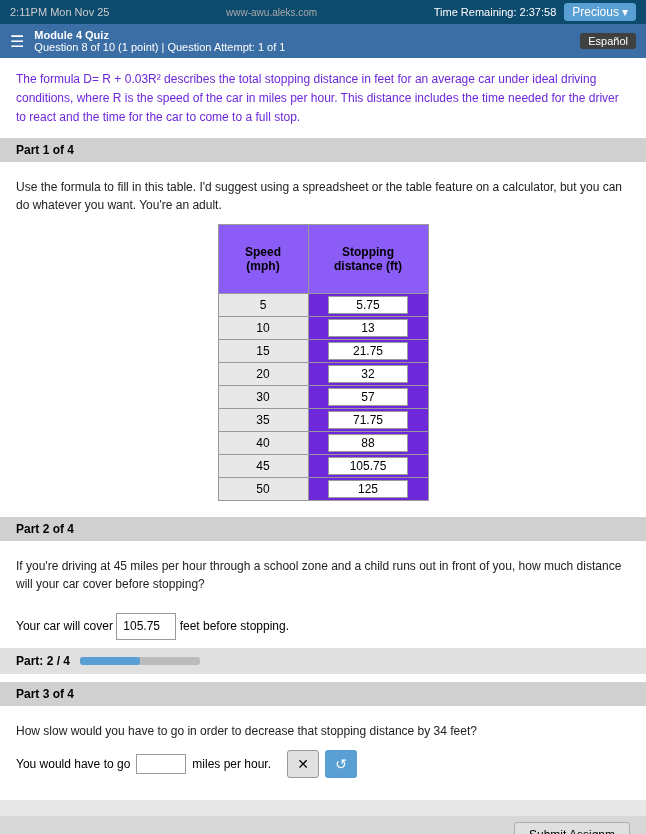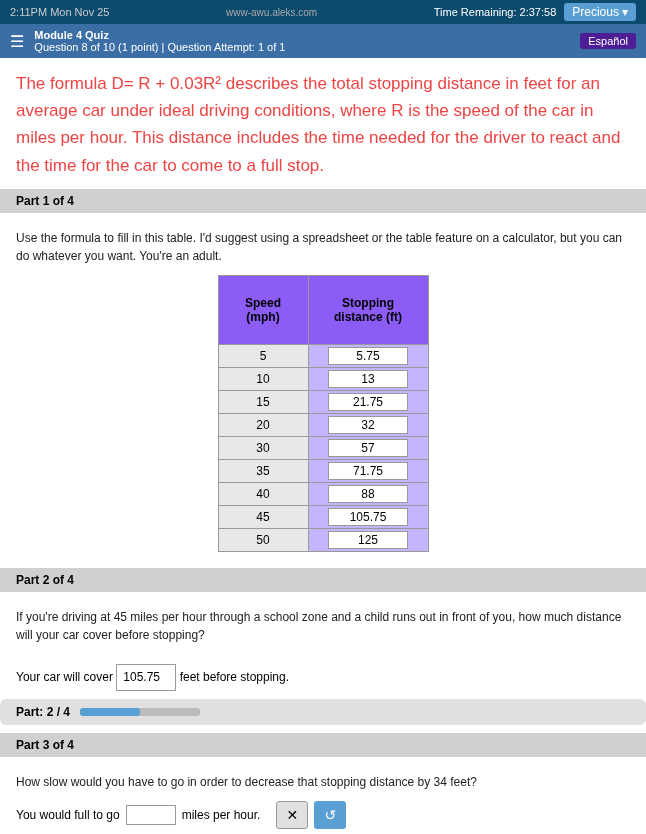--- a/index.html
+++ b/index.html
@@ -65,41 +65,41 @@
     }
     .header-info {
       flex: 1;
       font-size: 11px;
     }
     .header-info .module-title {
       font-weight: bold;
       font-size: 11px;
     }
     .espanol-btn {
-      background: #4c1d95;
+      background: #404040;
       color: white;
       border: none;
       border-radius: 3px;
       padding: 2px 8px;
       font-size: 11px;
       cursor: pointer;
     }
 
     
     .main-content {
       background: white;
       margin: 0;
       padding: 12px 16px;
     }
 
     .formula-text {
-      font-size: 17px;
+      font-size: 12px;
       line-height: 1.6;
       margin-bottom: 10px;
-      color: #ef4444;
+      color: #6d28d9;
     }
 
     
     .part-header {
       background: #d0d0d0;
       padding: 5px 0;
       font-size: 12px;
       font-weight: bold;
       margin: 8px -16px;
       padding-left: 16px;
@@ -132,21 +132,21 @@
     .speed-table td {
       border: 1px solid #999;
       padding: 2px 8px;
       text-align: center;
     }
     .speed-table td.speed-cell {
       background: #e8e8e8;
       width: 90px;
     }
     .speed-table td.distance-cell {
-      background: #c4b5fd;
+      background: #6d28d9;
       width: 120px;
       margin-left: 12px;
     }
     .distance-input {
       border: 1px solid #999;
       padding: 1px 4px;
       font-size: 12px;
       width: 80px;
       text-align: center;
       background: white;
@@ -168,21 +168,20 @@
     }
 
     
     .progress-section {
       background: #e0e0e0;
       padding: 6px 16px;
       margin: 0 -16px;
       display: flex;
       align-items: center;
       gap: 10px;
-      border-radius: 6px;
     }
     .progress-label {
       font-size: 12px;
       font-weight: bold;
       white-space: nowrap;
     }
     .progress-bar-container {
       background: #bbb;
       border-radius: 3px;
       height: 8px;
@@ -363,21 +362,21 @@
     <span class="progress-label">Part: 2 / 4</span>
     <div class="progress-bar-container">
       <div class="progress-bar-fill"></div>
     </div>
   </div>
 
   <div class="part-header">Part 3 of 4</div>
   <div class="part3-content">
     <div class="part-instruction">How slow would you have to go in order to decrease that stopping distance by 34 feet?</div>
     <div class="input-line">
-      <span>You would full to go</span>
+      <span>You would have to go</span>
       <input class="small-input" type="text" value="" style="">
       <span>miles per hour.</span>
       <div class="action-buttons">
         <button class="btn-x">✕</button>
         <button class="btn-redo">↺</button>
       </div>
     </div>
   </div>
 
 </div>

